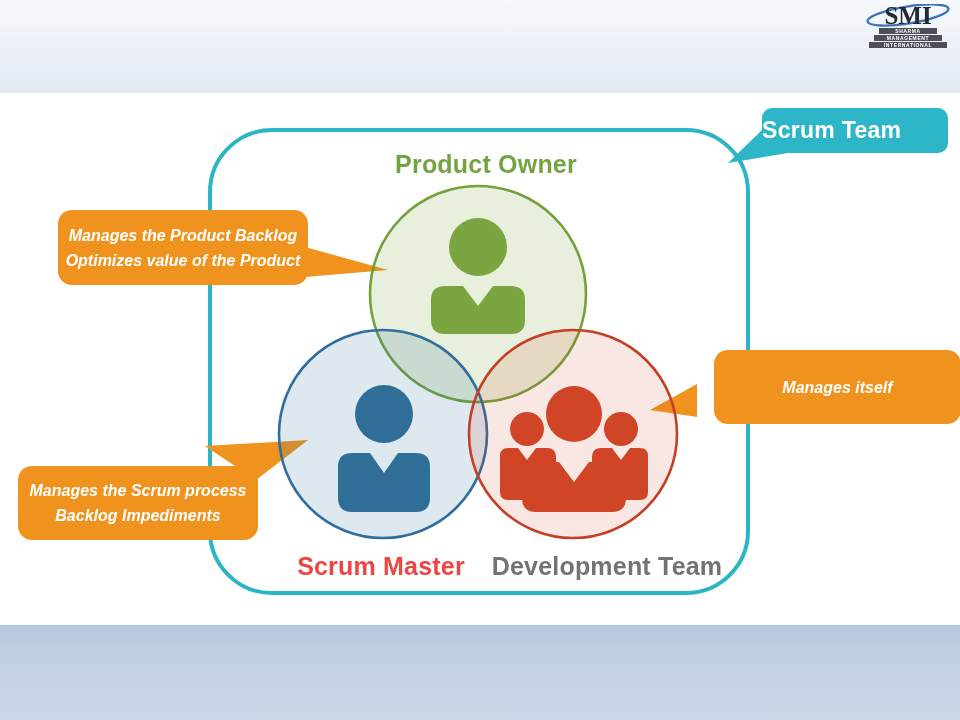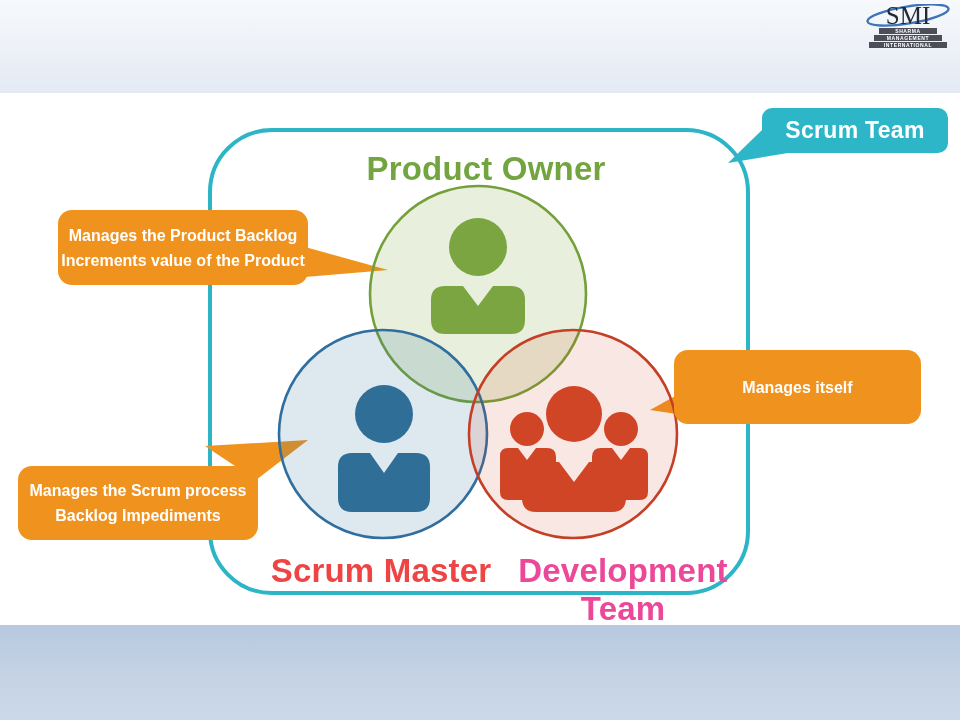--- a/index.html
+++ b/index.html
@@ -16,58 +16,58 @@
     position:absolute; left:0; top:625px; width:960px; height:95px;
     background:linear-gradient(180deg,#b7c9df 0%,#c5d3e5 55%,#ccd8e8 100%);
   }
   .diagram-svg{position:absolute; left:0; top:0;}
 
   
   .logo{position:absolute; left:864px; top:4px; width:88px; height:42px; text-align:center;}
   .logo-smi-wrap{position:relative; height:24px;}
   .logo-smi{
     position:relative; z-index:2;
-    font-family:"Liberation Serif", serif; font-weight:normal;
+    font-family:"Liberation Serif", serif; font-weight:bold;
     font-size:25px; line-height:23px; color:#242b37;
   }
   .logo-swoosh{position:absolute; left:0; top:0; z-index:1;}
   .logo-bar{
     background:#4d4f58; color:#ffffff; font-size:5px; line-height:6px;
     letter-spacing:0.6px; margin:0 auto 1px auto; font-weight:bold;
   }
   .logo-bar.b1{width:58px;}
   .logo-bar.b2{width:68px;}
   .logo-bar.b3{width:78px;}
 
   
   .role-label{
-    position:absolute; text-align:center; font-weight:bold; font-size:33px;
+    position:absolute; text-align:center; font-weight:bold; font-size:25px;
     letter-spacing:0.2px;
   }
   .label-po{left:336px; top:150px; width:300px; color:#72a43f;}
   .label-sm{left:256px; top:552px; width:250px; color:#ef4444;}
-  .label-dt{left:457px; top:552px; width:300px; color:#ec4899;padding-left:16px;}
+  .label-dt{left:457px; top:552px; width:300px; color:#737373;}
 
   
   .scrum-team-bubble{
     position:absolute; left:762px; top:108px; width:186px; height:45px;
     background:#2cb6c7; border-radius:10px;
     color:#ffffff; font-weight:bold; font-size:23px; line-height:45px;
-    text-align:center; letter-spacing:0.3px;
+    letter-spacing:0.3px;
   }
 
   
   .callout{
     position:absolute; background:#f0931e; border-radius:14px;
-    color:#ffffff; font-weight:bold; font-size:16px;
+    color:#ffffff; font-style:italic; font-weight:bold; font-size:16px;
     text-align:center; display:flex; flex-direction:column; justify-content:center;
     line-height:25px;
   }
   .callout-po{left:58px;  top:210px; width:250px; height:75px;}
-  .callout-dt{left:674px; top:350px; width:247px; height:74px;}
+  .callout-dt{left:714px; top:350px; width:247px; height:74px;}
   .callout-sm{left:18px;  top:442px; width:240px; height:74px;margin-top:24px;}
 </style>
 </head>
 <body>
 
 <div class="slide">
 
   <div class="top-band"></div>
   <div class="bottom-band"></div>
 
@@ -128,21 +128,21 @@
   </svg>
 
   <div class="role-label label-po">Product Owner</div>
   <div class="role-label label-sm">Scrum Master</div>
   <div class="role-label label-dt">Development Team</div>
 
   <div class="scrum-team-bubble">Scrum Team</div>
 
   <div class="callout callout-po">
     <div>Manages the Product Backlog</div>
-    <div>Increments value of the Product</div>
+    <div>Optimizes value of the Product</div>
   </div>
   <div class="callout callout-dt">
     <div>Manages itself</div>
   </div>
   <div class="callout callout-sm">
     <div>Manages the Scrum process</div>
     <div>Backlog Impediments</div>
   </div>
 
 </div>

